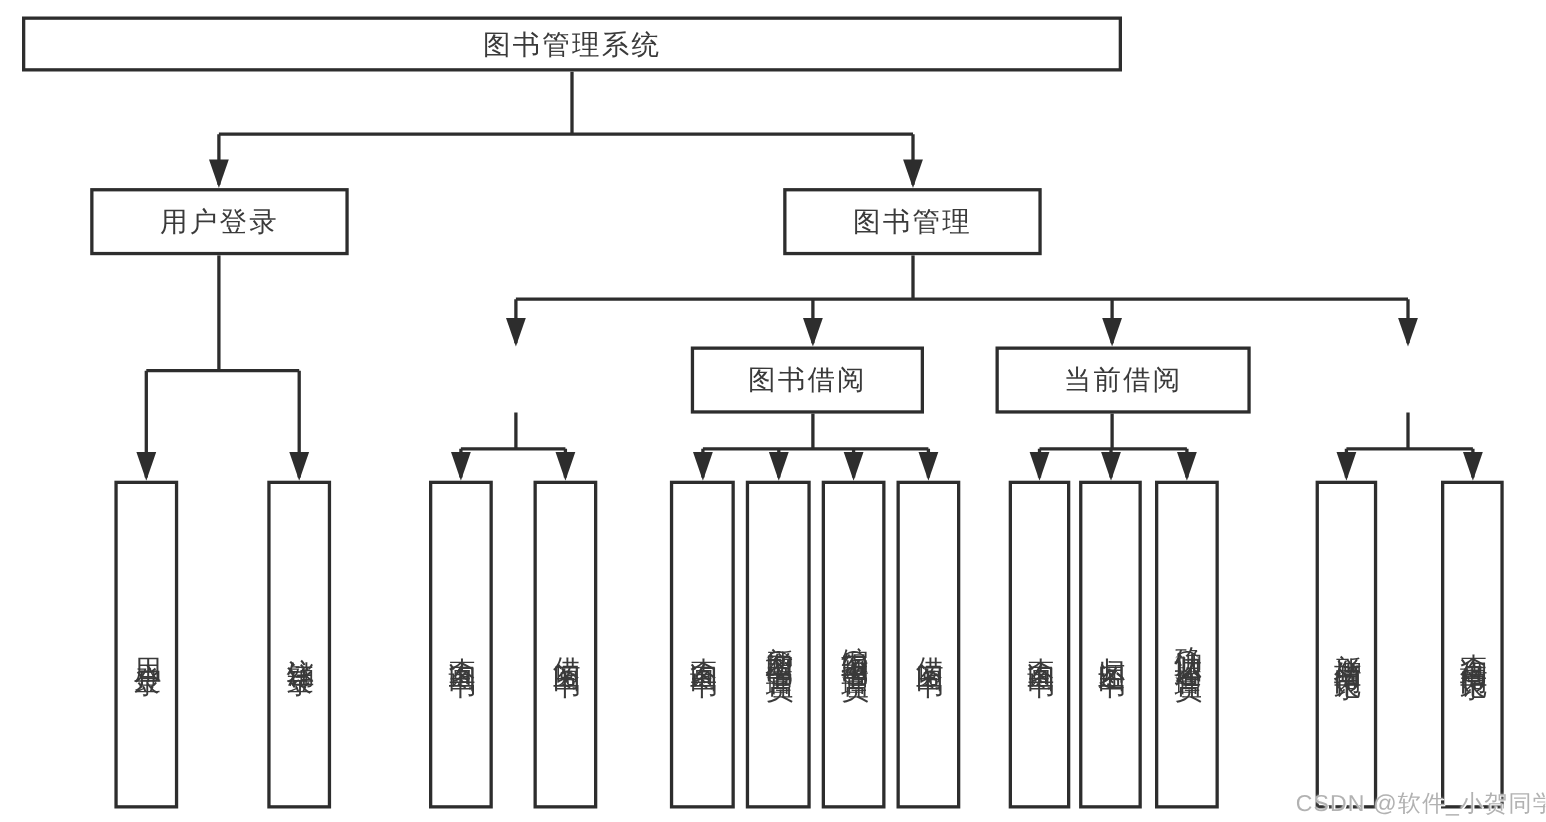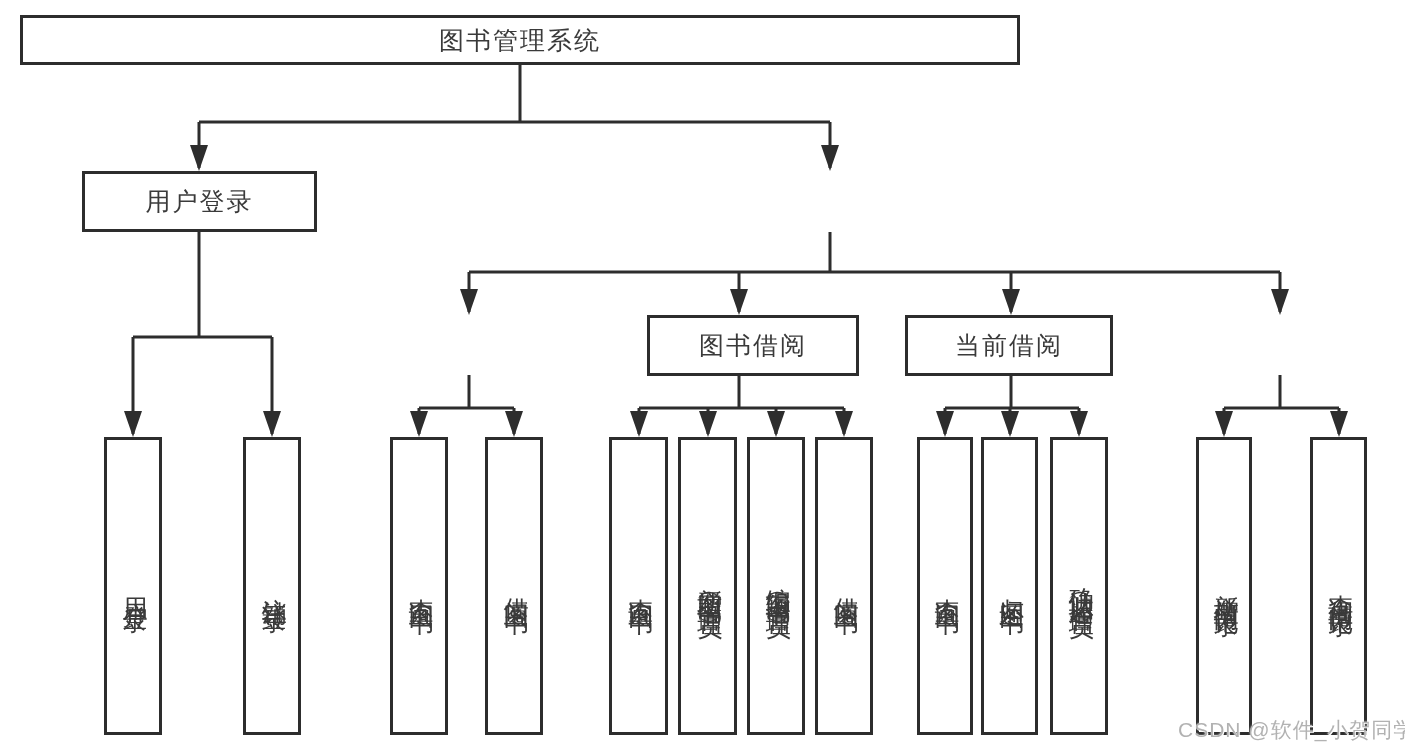--- a/index.html
+++ b/index.html
@@ -25,21 +25,20 @@
   .box {
     position: absolute;
     box-sizing: border-box;
     border: 3px solid #2d2d2d;
     background: #ffffff;
     color: #3a3a3a;
     display: flex;
     align-items: center;
     justify-content: center;
     text-align: center;
-    font-family: Liberation Mono, monospace;
   }
   .box.h {
     font-size: 25px;
     letter-spacing: 2px;
   }
   .box.v {
     font-size: 25px;
   }
   .box.v .vtext {
     writing-mode: vertical-rl;
@@ -101,23 +100,24 @@
       <polygon points="1001,411 1019,411 1010,437"></polygon>
       <polygon points="1070,411 1088,411 1079,437"></polygon>
       <polygon points="1215,411 1233,411 1224,437"></polygon>
       <polygon points="1330,411 1348,411 1339,437"></polygon>
     </g>
   </svg>
 
   <div class="box h" style="left:20px; top:15px; width:1000px; height:50px;">图书管理系统</div>
 
   <div class="box h" style="left:82px; top:171px; width:235px; height:61px;">用户登录</div>
+  <div class="box h" style="left:712px; top:171px; width:235px; height:61px;">图书管理</div>
 
-  <div class="box h" style="left:647px; top:315px; width:212px; height:61px;">图书借阅</div>
-  <div class="box h" style="left:905px; top:315px; width:208px; height:61px;">当前借阅</div>
+  <div class="box h" style="left:628px; top:315px; width:212px; height:61px;">图书借阅</div>
+  <div class="box h" style="left:905px; top:315px; width:232px; height:61px;">当前借阅</div>
 
   <div class="box v" style="left:104px; top:437px; width:58px; height:298px;">
     <span class="vtext">用户登录</span>
   </div>
   <div class="box v" style="left:243px; top:437px; width:58px; height:298px;">
     <span class="vtext">注销登录</span>
   </div>
 
   <div class="box v" style="left:390px; top:437px; width:58px; height:298px;">
     <span class="vtext">查询图书</span>

